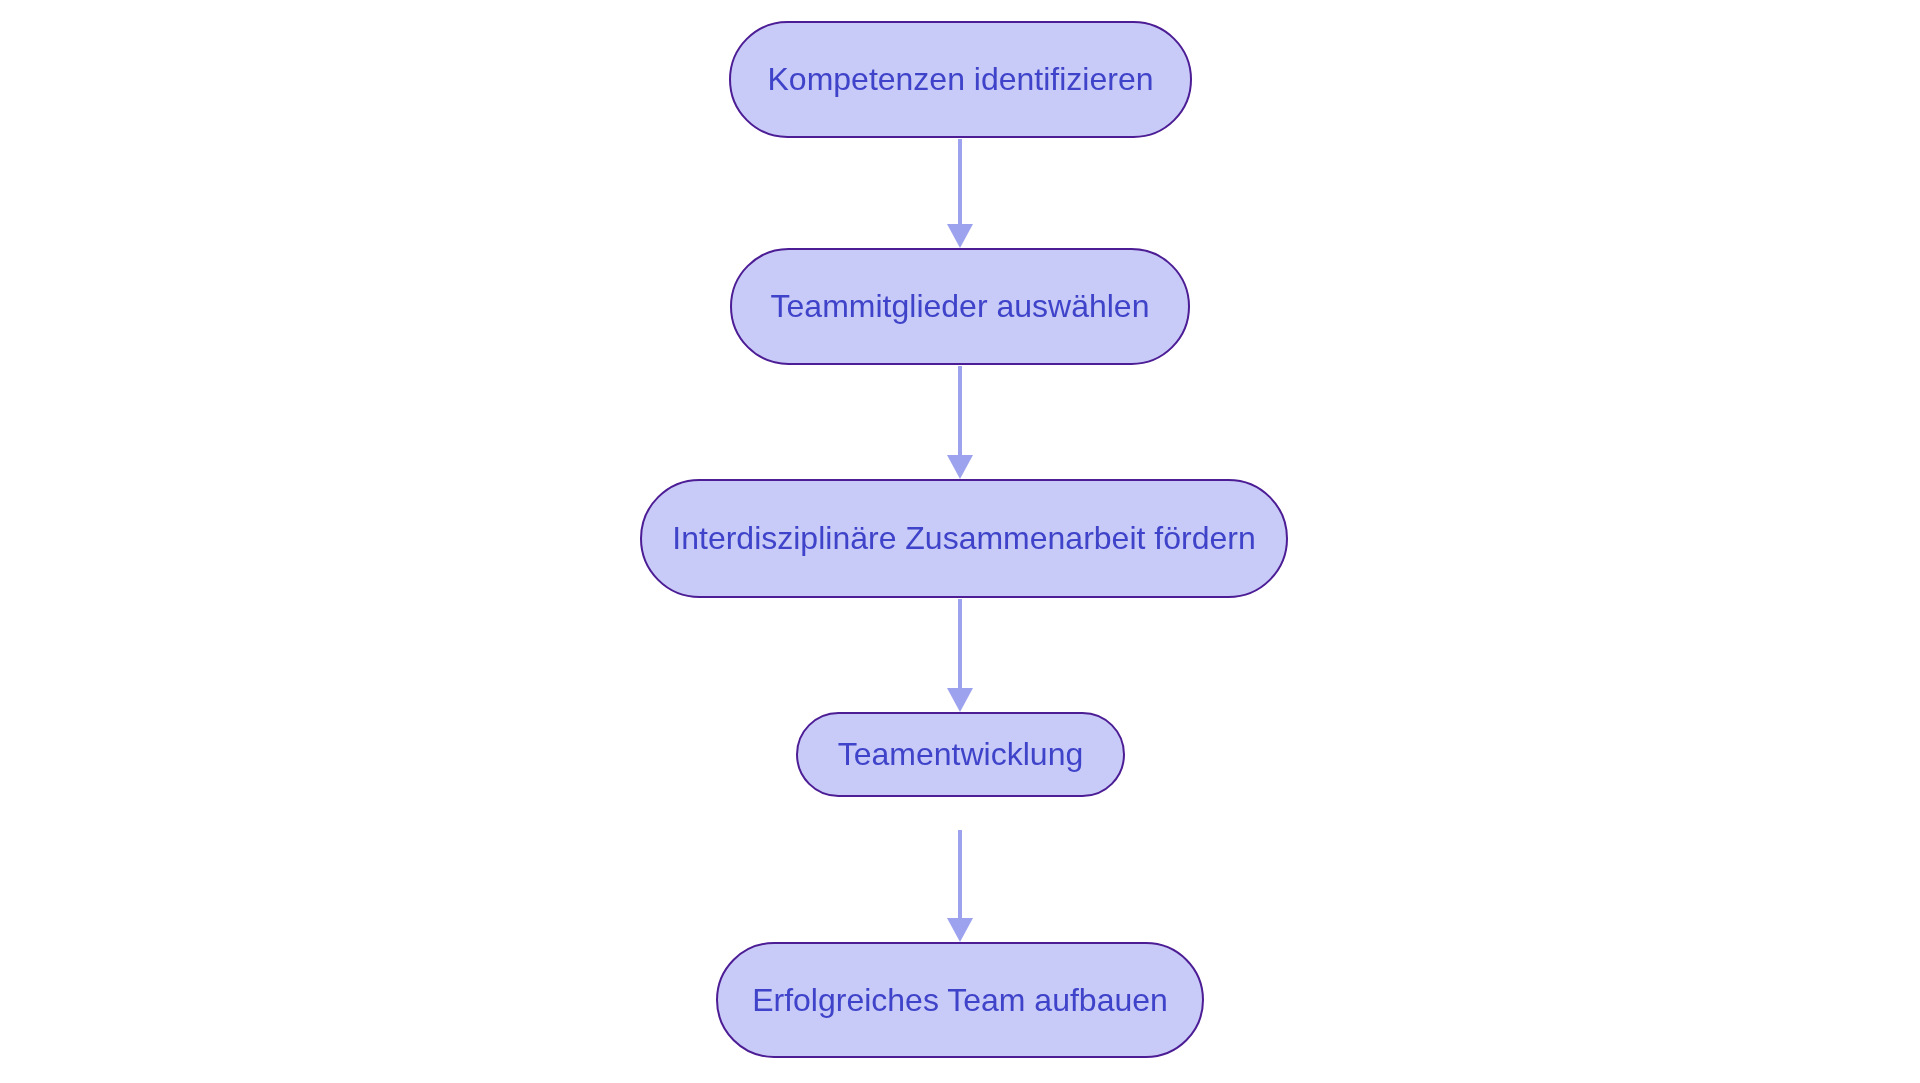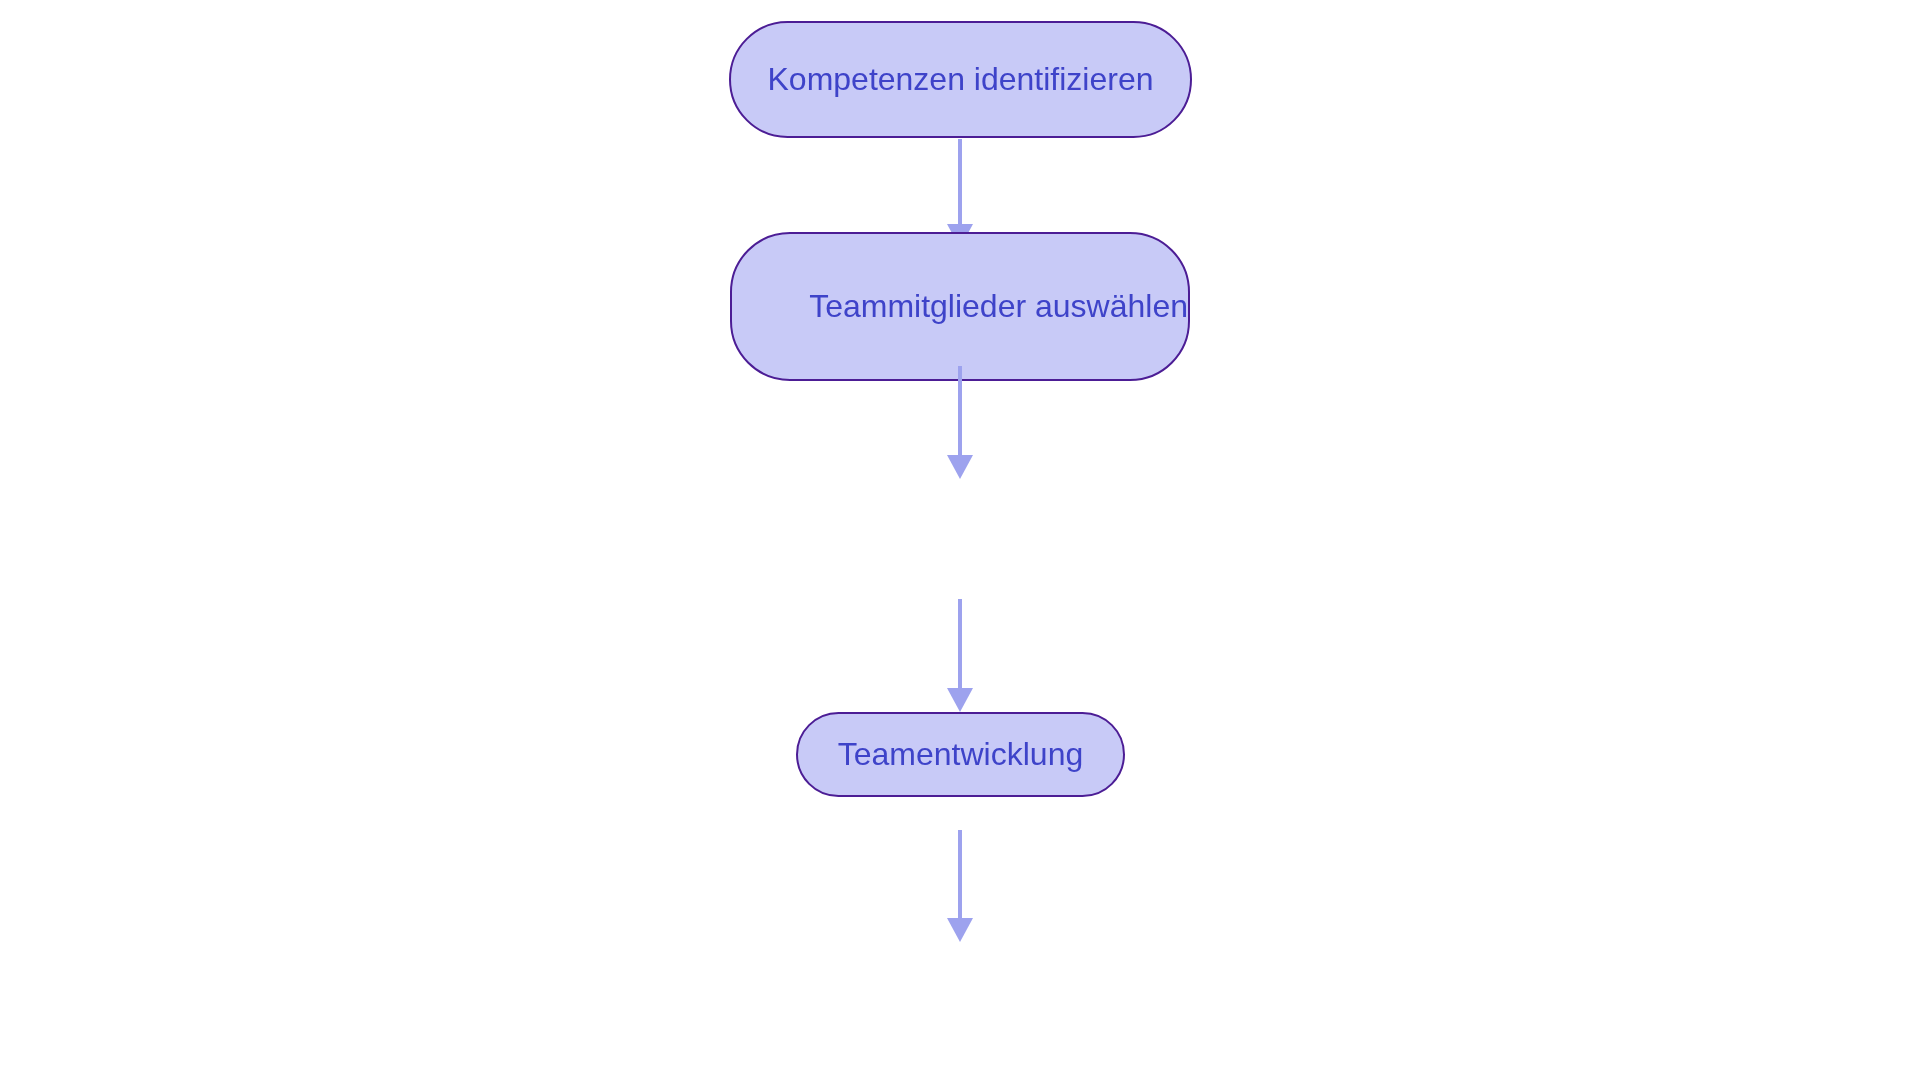--- a/index.html
+++ b/index.html
@@ -28,21 +28,21 @@
     display: flex;
     align-items: center;
     justify-content: center;
     color: #3e43c9;
     font-size: 32px;
     line-height: 1.2;
     white-space: nowrap;
     text-align: center;
   }
   #node-1 { left: 729px; top: 21px;  width: 463px; height: 117px; }
-  #node-2 { left: 730px; top: 232px; width: 460px; height: 149px; justify-content: flex-end; }
+  #node-2 { left: 730px; top: 248px; width: 460px; height: 117px; }
   #node-3 { left: 640px; top: 479px; width: 648px; height: 119px; }
   #node-4 { left: 796px; top: 712px; width: 329px; height: 85px; }
   #node-5 { left: 716px; top: 942px; width: 488px; height: 116px; }
 
   .edge {
     position: absolute;
     left: 947px;          
     width: 26px;
   }
   .edge .shaft {
@@ -84,29 +84,35 @@
 
   <div class="node" id="node-2">
     <span>Teammitglieder auswählen</span>
   </div>
 
   <div class="edge" id="edge-2">
     <div class="shaft"></div>
     <div class="head"></div>
   </div>
 
+  <div class="node" id="node-3">
+    <span>Interdisziplinäre Zusammenarbeit fördern</span>
+  </div>
 
   <div class="edge" id="edge-3">
     <div class="shaft"></div>
     <div class="head"></div>
   </div>
 
   <div class="node" id="node-4">
     <span>Teamentwicklung</span>
   </div>
 
   <div class="edge" id="edge-4">
     <div class="shaft"></div>
     <div class="head"></div>
   </div>
 
+  <div class="node" id="node-5">
+    <span>Erfolgreiches Team aufbauen</span>
+  </div>
 
 </div>
 
 </body></html>

